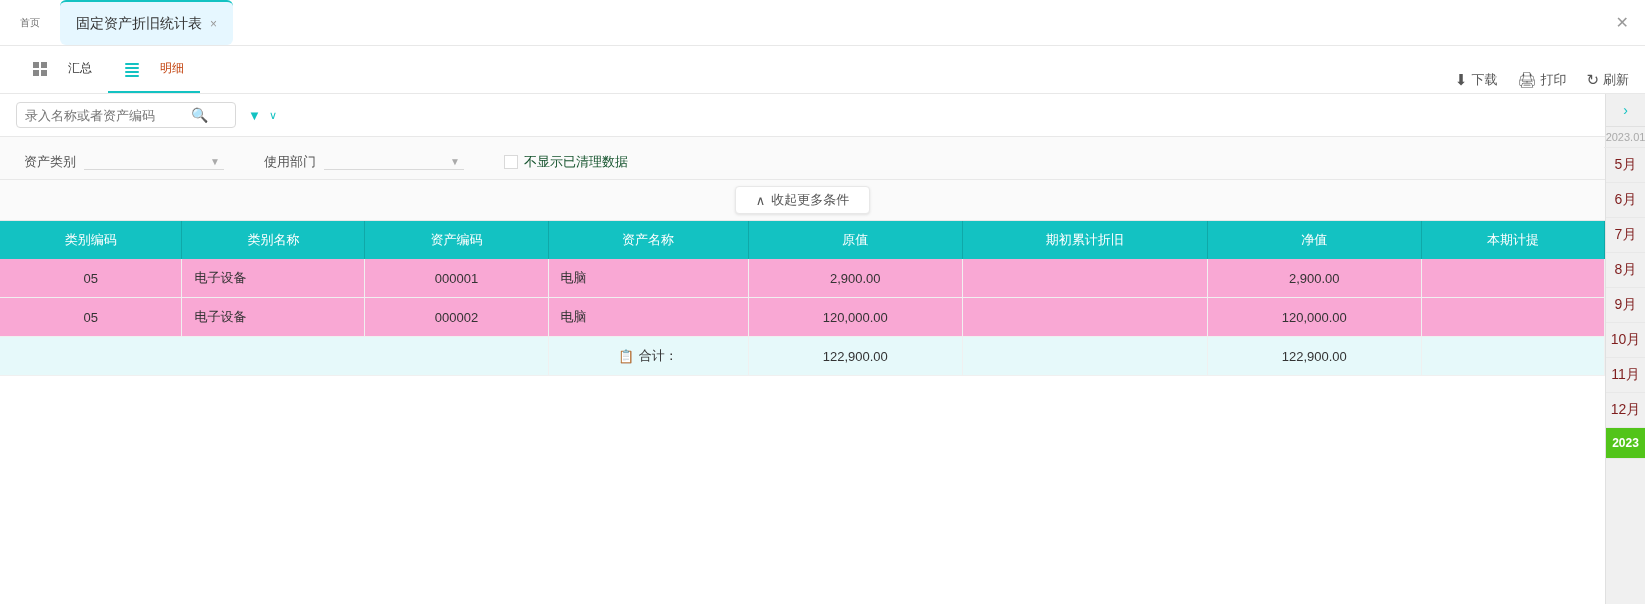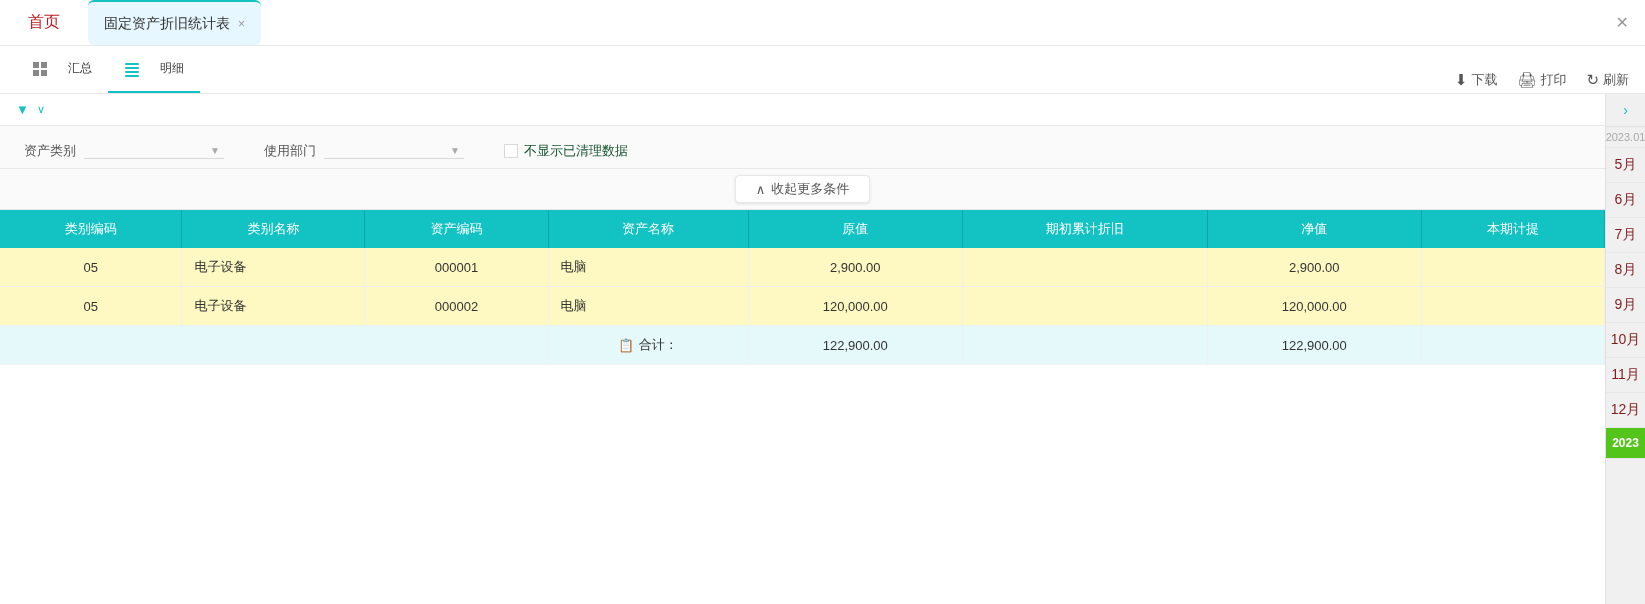--- a/index.html
+++ b/index.html
@@ -18,23 +18,23 @@
     .top-nav {
       display: flex;
       align-items: center;
       background: #fff;
       height: 46px;
       border-bottom: 1px solid #e8e8e8;
       padding: 0 0 0 0;
       flex-shrink: 0;
     }
     .nav-home {
-      padding: 0 28px;
-      color: #b91c1c;
-      font-size: 16px;
+      padding: 0 20px;
+      color: #737373;
+      font-size: 10px;
       cursor: pointer;
       height: 100%;
       display: flex;
       align-items: center;
     }
     .nav-tab-active {
       display: flex;
       align-items: center;
       background: #e6f7ff;
       border-top: 2px solid #13c2c2;
@@ -75,21 +75,21 @@
       align-items: center;
       gap: 20px;
       padding: 8px 16px;
       cursor: pointer;
       color: #333;
       font-size: 12px;
       border-bottom: 2px solid transparent;
       height: 100%;
     }
     .tab-btn.active {
-      color: #404040;
+      color: #c2410c;
       border-bottom: 2px solid #13c2c2;
     }
     .tab-icon {
       width: 16px;
       height: 16px;
       display: inline-flex;
       align-items: center;
       justify-content: center;
     }
     .toolbar-actions {
@@ -290,21 +290,21 @@
     }
     thead th {
       padding: 10px 12px;
       text-align: center;
       font-weight: normal;
       border-right: 1px solid #0fa8a8;
       white-space: nowrap;
       margin-left: 32px;
     }
     tbody tr {
-      background: #fef9c3;
+      background: #f9a8d4;
       border-bottom: 1px solid #f0f0f0;
     }
     tbody td {
       padding: 10px 12px;
       text-align: center;
       border-right: 1px solid #f0f0f0;
       color: #333;
     }
     tbody td.text-left {
       text-align: left;
@@ -423,20 +423,24 @@
       <span style="font-size:15px;">↻</span>
       <span>刷新</span>
     </div>
   </div>
 </div>
 
 <div class="main-area">
   <div class="content-area">
 
     <div class="search-bar">
+      <div class="search-input-wrap">
+        <input type="text" placeholder="录入名称或者资产编码" style="">
+        <span class="search-icon-span">🔍</span>
+      </div>
       <div class="more-conditions">
         <span class="filter-icon">▼</span>
         <span></span>
         <span style="font-size:11px;">∨</span>
       </div>
     </div>
 
     <div class="filter-panel">
       <div class="filter-row">
         <div class="filter-item">

